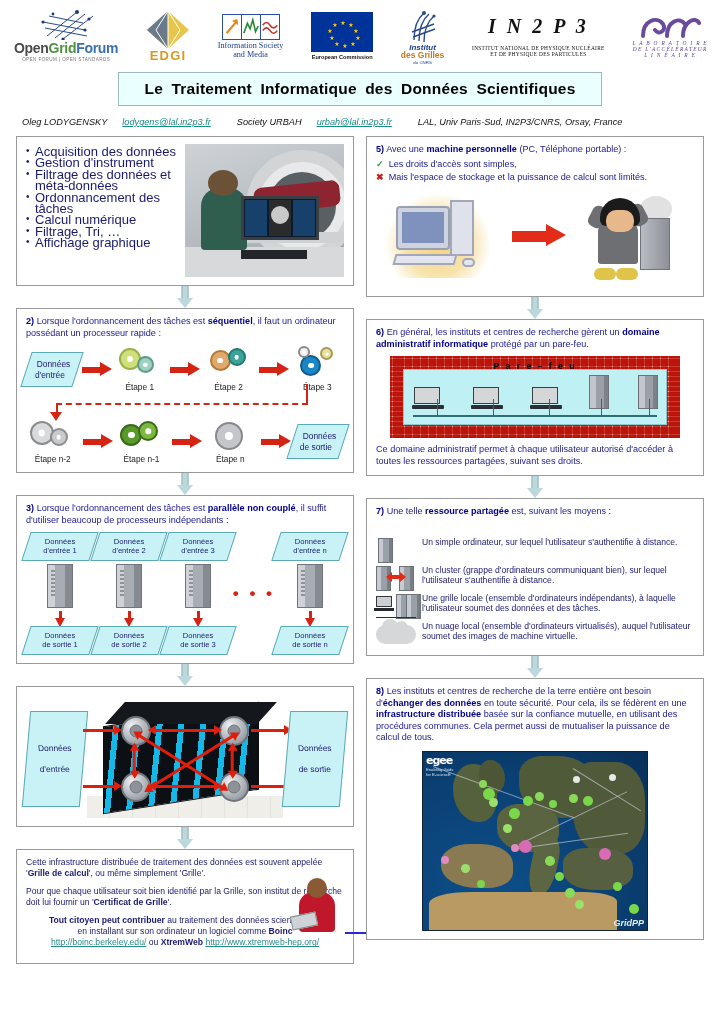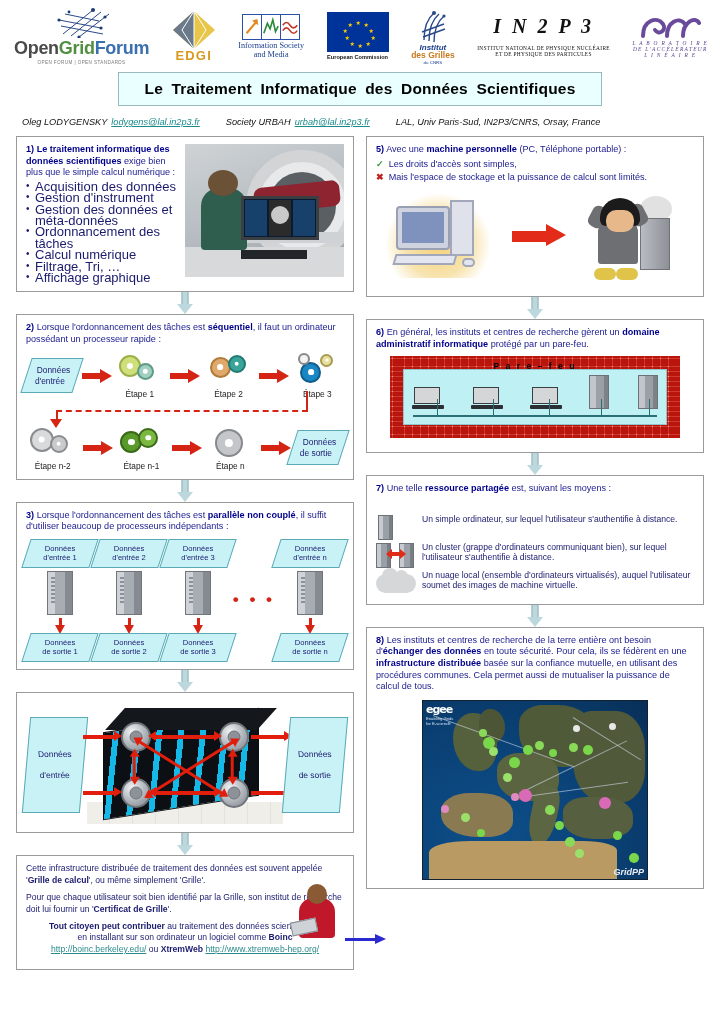--- a/index.html
+++ b/index.html
@@ -11,21 +11,21 @@
     position: relative;
     overflow: hidden;
   }
 
   
   .logo-bar { display: flex; align-items: center; justify-content: space-between;
               padding: 4px 12px 0 14px; height: 68px; }
   .logo { display: flex; flex-direction: column; align-items: center; justify-content: flex-start; }
 
   .ogf-marks { width: 66px; height: 30px; }
-  .ogf-name { font-size: 18px; font-weight: bold; letter-spacing: -0.3px; }
+  .ogf-name { font-size: 14px; font-weight: bold; letter-spacing: -0.3px; }
   .ogf-name .c1 { color: #4a4a4a; } .ogf-name .c2 { color: #4f8f3f; } .ogf-name .c3 { color: #3a6fb0; }
   .ogf-sub { font-size: 4.6px; color: #7a7a7a; letter-spacing: 0.4px; margin-top: 1px; }
 
   .edgi-dia { width: 44px; height: 40px; }
   .edgi-txt { font-size: 13px; font-weight: bold; color: #d79a1e; letter-spacing: 1.2px; margin-top:-2px;}
 
   .ism-box { width: 58px; height: 26px; border: 1.6px solid #2a4fa8; background:#fff;
              display: flex; }
   .ism-cell { flex:1; border-right: 1.5px solid #2a4fa8; position: relative; }
   .ism-cell:last-child { border-right: none; }
@@ -54,21 +54,21 @@
   
   .title-wrap { display:flex; justify-content:center; margin-top: 4px; }
   .title-box { background:#eaffff; border:1px solid #9bb8bf; padding: 7px 26px; }
   .title-box h1 { font-size: 15.5px; font-weight: bold; color:#000; letter-spacing:0.2px;
                   word-spacing: 4px; }
 
   
   .authors { display:flex; align-items:baseline; font-style: italic; font-size: 9.2px;
              color:#111; margin: 11px 0 0 22px; }
   .authors .nm { font-weight: normal; }
-  .authors a { color:#1a8a8a; text-decoration: underline; margin-left:4px;font-style:italic; }
+  .authors a { color:#1a8a8a; text-decoration: underline; margin-left:15px;font-style:italic; }
   .gap1 { width: 26px; } .gap2 { width: 26px; }
 
   
   .board { position: relative; margin-top: 9px; padding: 0 16px; }
   .row { display:flex; gap: 12px; }
   .col { width: 338px; }
 
   .panel { border:1px solid #9a9a9a; background:#fff; padding: 7px 9px 8px 9px;
            position: relative; }
   .ptext { font-size: 9.1px; line-height: 11.6px; color:#1a1a8e; }
@@ -431,29 +431,24 @@
 </div>
 
 <div class="board">
 <div class="row">
 
   <div class="col">
 
     <div class="panel">
       <div class="b1">
         <div class="b1-left">
-          <div class="ptext">
-            <span class="pnum">1)</span>
-            <b>Le traitement informatique des données scientifiques</b>
-            <span>exige bien plus que le simple calcul numérique :</span>
-          </div>
           <ul>
             <li>Acquisition des données</li>
             <li>Gestion d'instrument</li>
-            <li>Gestion des données et méta-données</li>
+            <li>Filtrage des données et méta-données</li>
             <li>Ordonnancement des tâches</li>
             <li>Calcul numérique</li>
             <li>Filtrage, Tri, …</li>
             <li>Affichage graphique</li>
           </ul>
         </div>
         <div class="mri">
           <div class="bore"></div>
               <div class="bore2"></div>
               <div class="patient"></div>
@@ -792,20 +787,21 @@
           <div class="srv"></div>
         </div>
         <div class="fw-drop" style="left:40px"></div>
             <div class="fw-drop" style="left:96px"></div>
         <div class="fw-drop" style="left:152px"></div>
             <div class="fw-drop" style="left:204px"></div>
         <div class="fw-drop" style="left:252px"></div>
         <div class="fw-bus"></div>
       </div>
 
+      <div class="ptext">Ce domaine administratif permet à chaque utilisateur autorisé d'accéder à toutes les ressources partagées, suivant ses droits.</div>
     </div>
 
     <div class="conn">
           <div class="stem"></div>
           <div class="head"></div>
         </div>
 
     <div class="panel">
       <div class="ptext" style="margin-bottom:19px">
         <span class="pnum">7)</span>
@@ -818,20 +814,30 @@
             </div>
         <div class="res-txt">Un simple ordinateur, sur lequel l'utilisateur s'authentifie à distance.</div>
       </div>
       <div class="res">
         <div class="res-ico">
           <div class="rs" style="left:0px;top:1px"></div>
               <div class="rs" style="left:23px;top:1px"></div>
           <div class="hz" style="left:15px;width:10px"></div>
         </div>
         <div class="res-txt">Un cluster (grappe d'ordinateurs communiquant bien), sur lequel l'utilisateur s'authentifie à distance.</div>
+      </div>
+      <div class="res">
+        <div class="res-ico laptopico">
+          <div class="scr"></div>
+              <div class="bs"></div>
+          <div class="rs" style="left:20px;top:1px"></div>
+              <div class="rs" style="left:30px;top:1px"></div>
+          <div class="busline"></div>
+        </div>
+        <div class="res-txt">Une grille locale (ensemble d'ordinateurs indépendants), à laquelle l'utilisateur soumet des données et des tâches.</div>
       </div>
       <div class="res">
         <div class="res-ico">
               <div class="cloudico"></div>
             </div>
         <div class="res-txt">Un nuage local (ensemble d'ordinateurs virtualisés), auquel l'utilisateur soumet des images de machine virtuelle.</div>
       </div>
     </div>
 
     <div class="conn">

